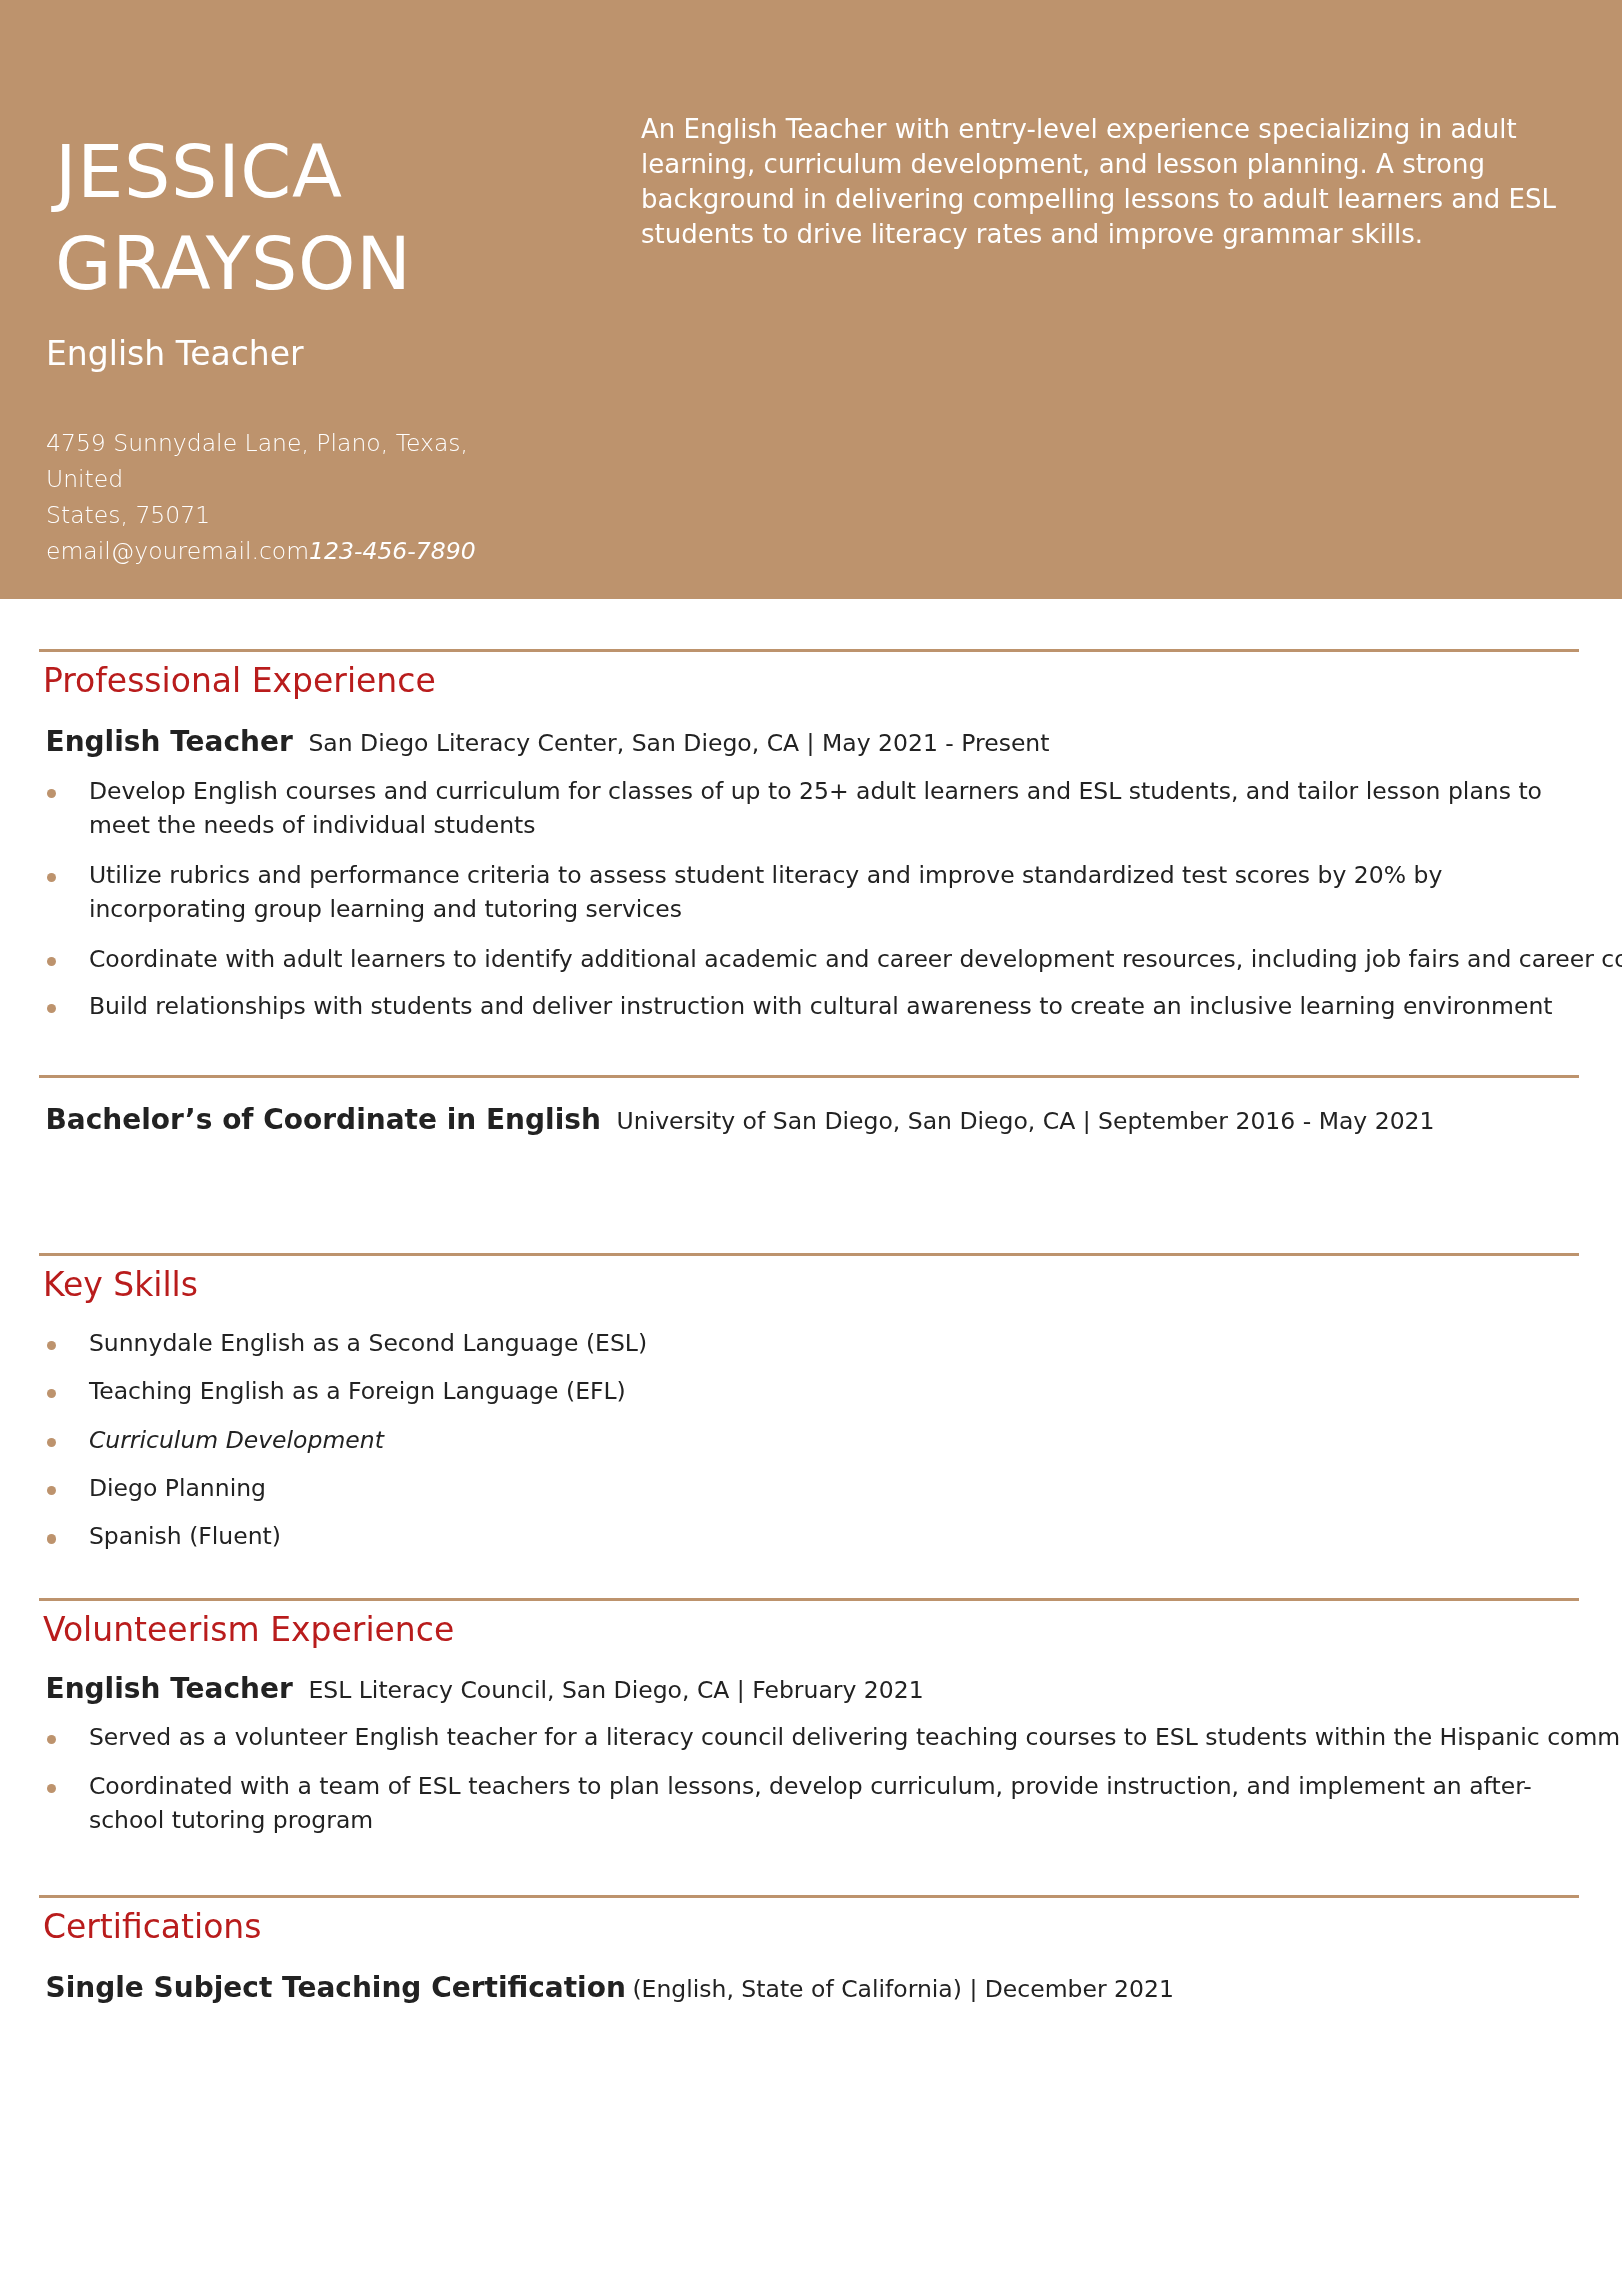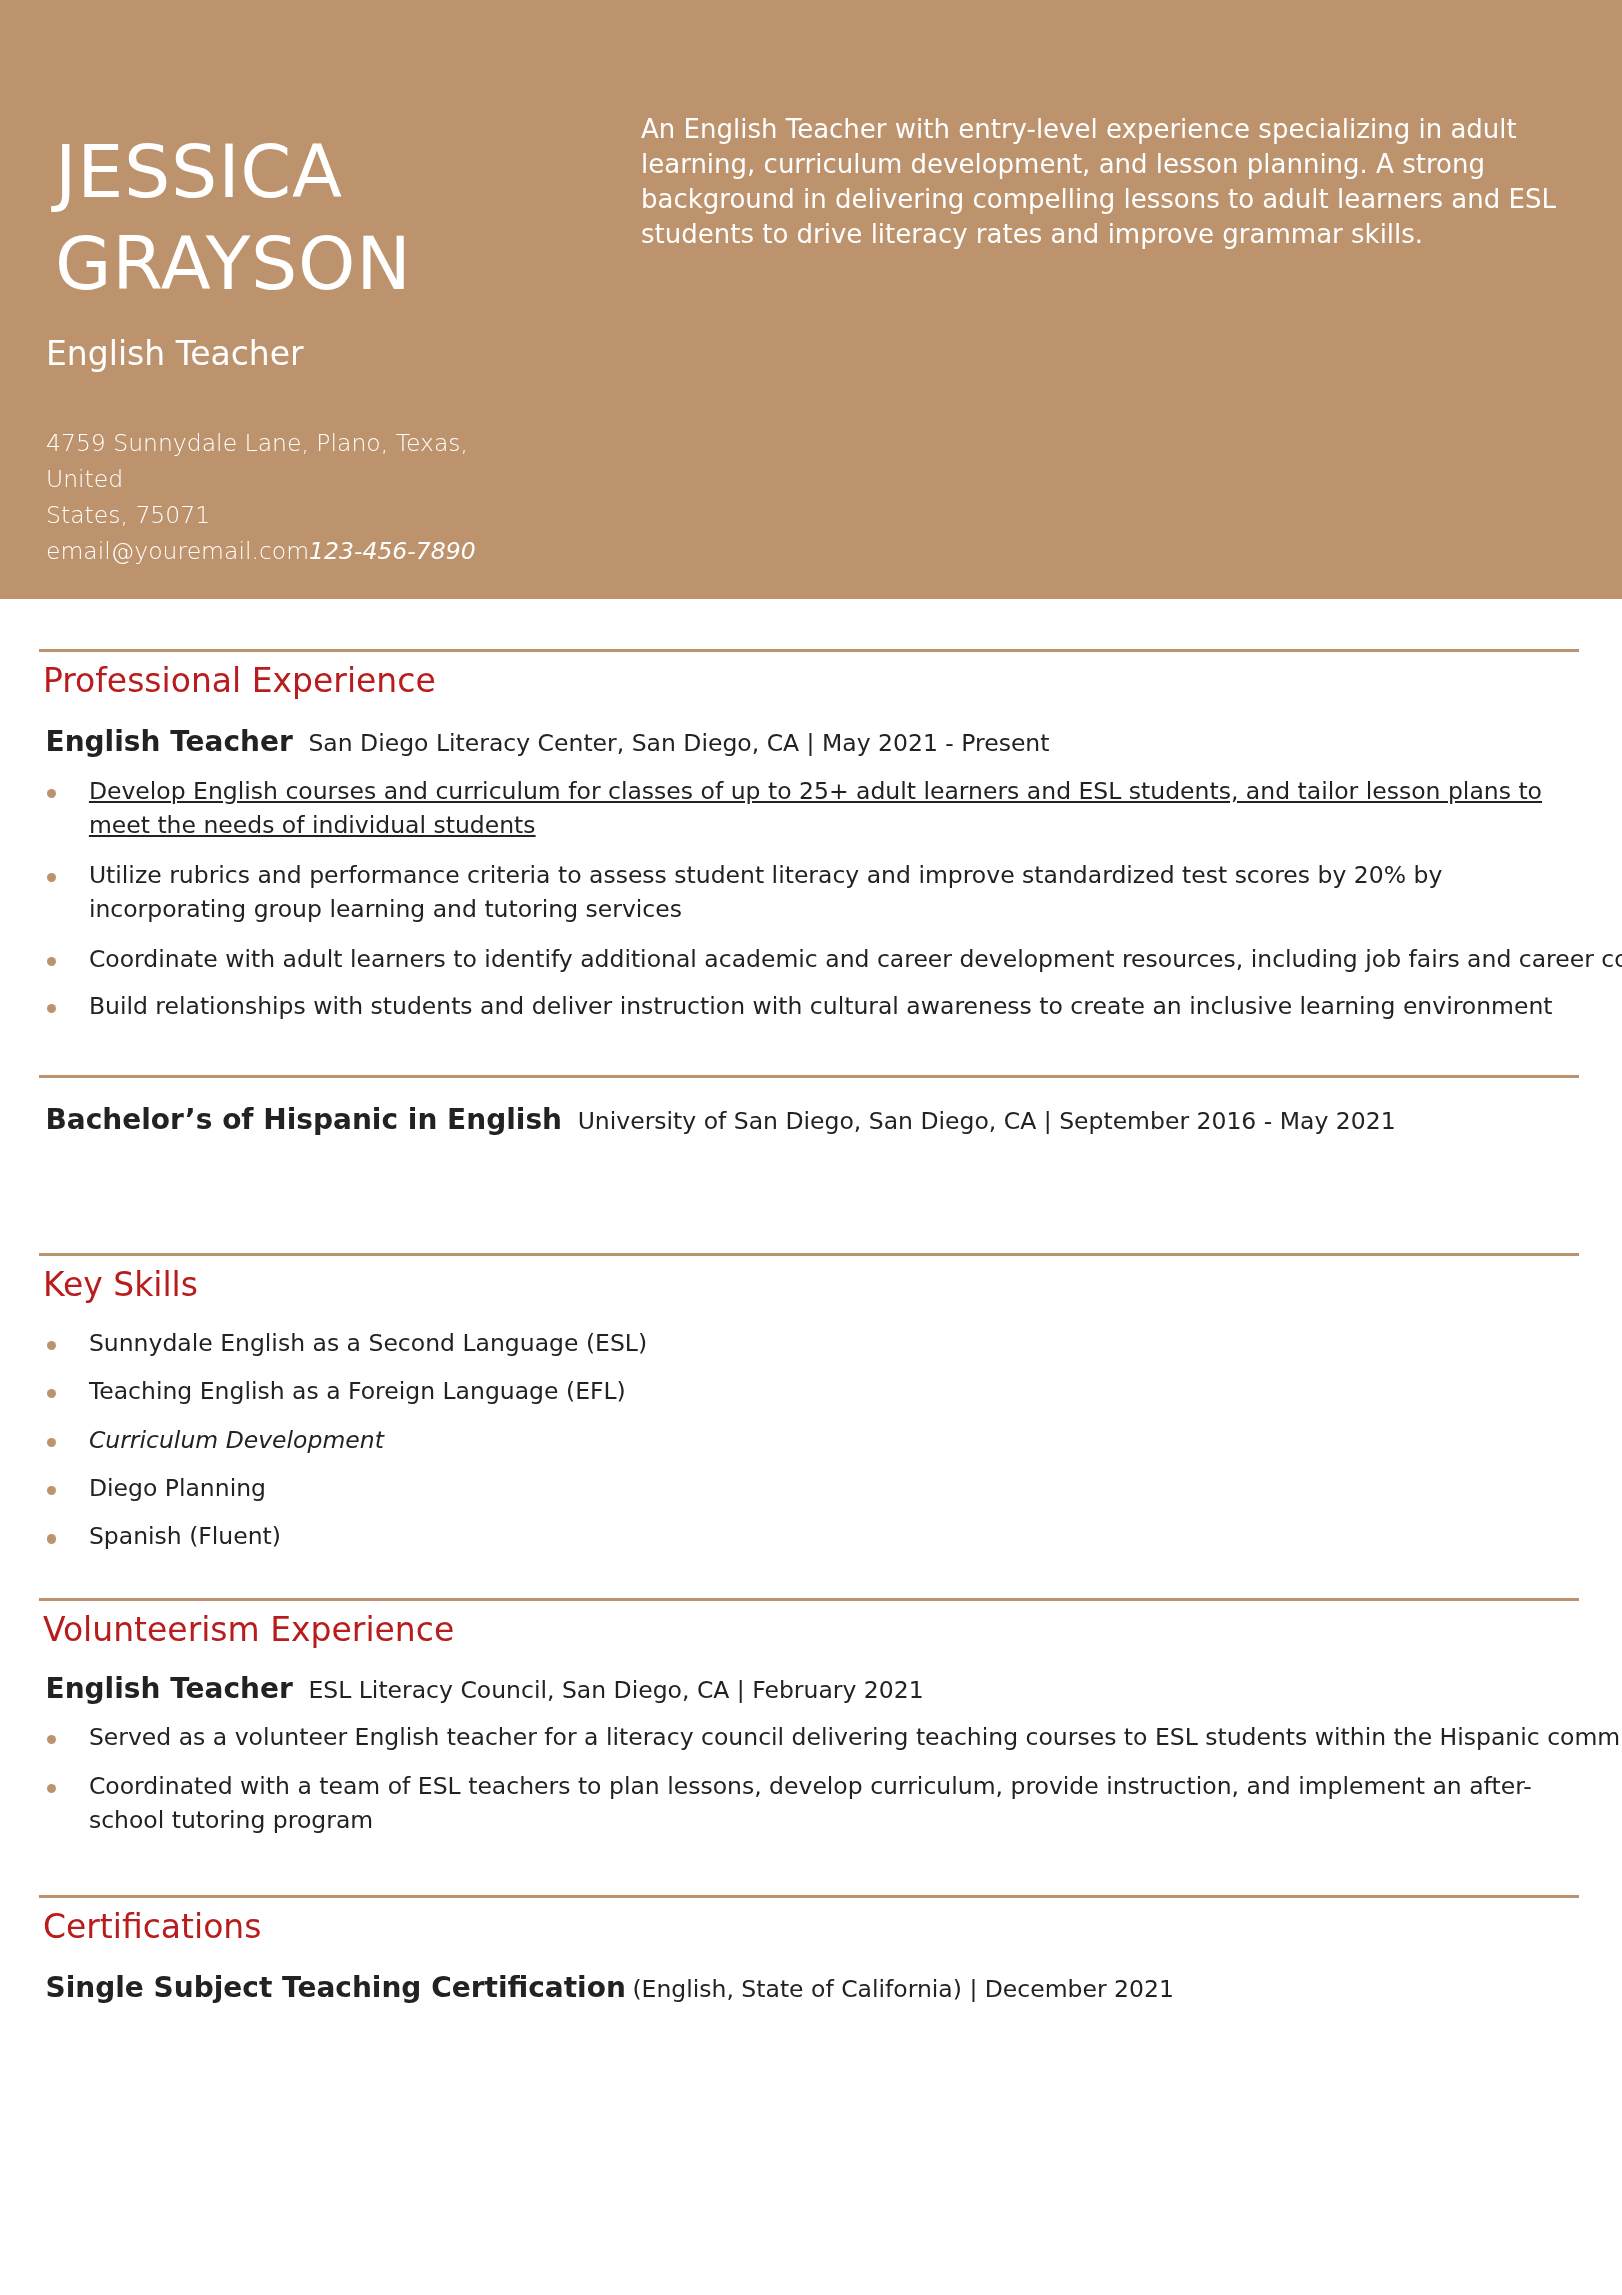--- a/index.html
+++ b/index.html
@@ -40,21 +40,21 @@
   <div class="summary">An English Teacher with entry-level experience specializing in adult  learning, curriculum development, and lesson planning. A strong  background in delivering compelling lessons to adult learners and ESL  students to drive literacy rates and improve grammar skills.</div>
 </div>
 
 <div class="section" style="top:649px;">
   <div class="rule"></div>
   <h2 class="sec-title">Professional Experience</h2>
   <div class="entry" style="margin-top:25px;">
     <span class="title">English Teacher</span><span class="meta">San Diego Literacy Center, San Diego, CA | May 2021 - Present</span>
   </div>
   <ul class="bullets" style="margin-top:14.4px;">
-    <li style="margin-bottom:15.7px;text-decoration:underline;">
+    <li style="margin-bottom:15.7px;">
         <span class="dot"></span>
         <span class="txt" style="width:1477px;">Develop English courses and curriculum for classes of up to 25+  adult learners and ESL students, and tailor lesson plans to meet the needs of individual students</span>
       </li>
     <li style="margin-bottom:15.7px;">
         <span class="dot"></span>
         <span class="txt" style="width:1477px;">Utilize rubrics and performance criteria to assess student literacy  and improve standardized test scores by 20% by incorporating group learning and tutoring services</span>
       </li>
     <li style="margin-bottom:13px;">
         <span class="dot"></span>
         <span class="txt" style="white-space:nowrap;">Coordinate with adult learners to identify additional academic and  career development resources, including job fairs and career consulting</span>
@@ -62,21 +62,21 @@
     <li>
         <span class="dot"></span>
         <span class="txt" style="white-space:nowrap;">Build relationships with students and deliver instruction with cultural awareness to create an inclusive learning environment</span>
       </li>
   </ul>
 </div>
 
 <div class="section" style="top:1075px;">
   <div class="rule"></div>
   <div class="entry" style="margin-top:25px;">
-    <span class="title">Bachelor’s of Hispanic in English</span><span class="meta">University of San Diego, San Diego, CA | September 2016 - May 2021</span>
+    <span class="title">Bachelor’s of Coordinate in English</span><span class="meta">University of San Diego, San Diego, CA | September 2016 - May 2021</span>
   </div>
 </div>
 
 <div class="section" style="top:1253px;">
   <div class="rule"></div>
   <h2 class="sec-title">Key Skills</h2>
   <ul class="bullets" style="margin-top:22px;">
     <li style="margin-bottom:14.4px;">
         <span class="dot"></span>
         <span class="txt">Sunnydale English as a Second Language (ESL)</span>

